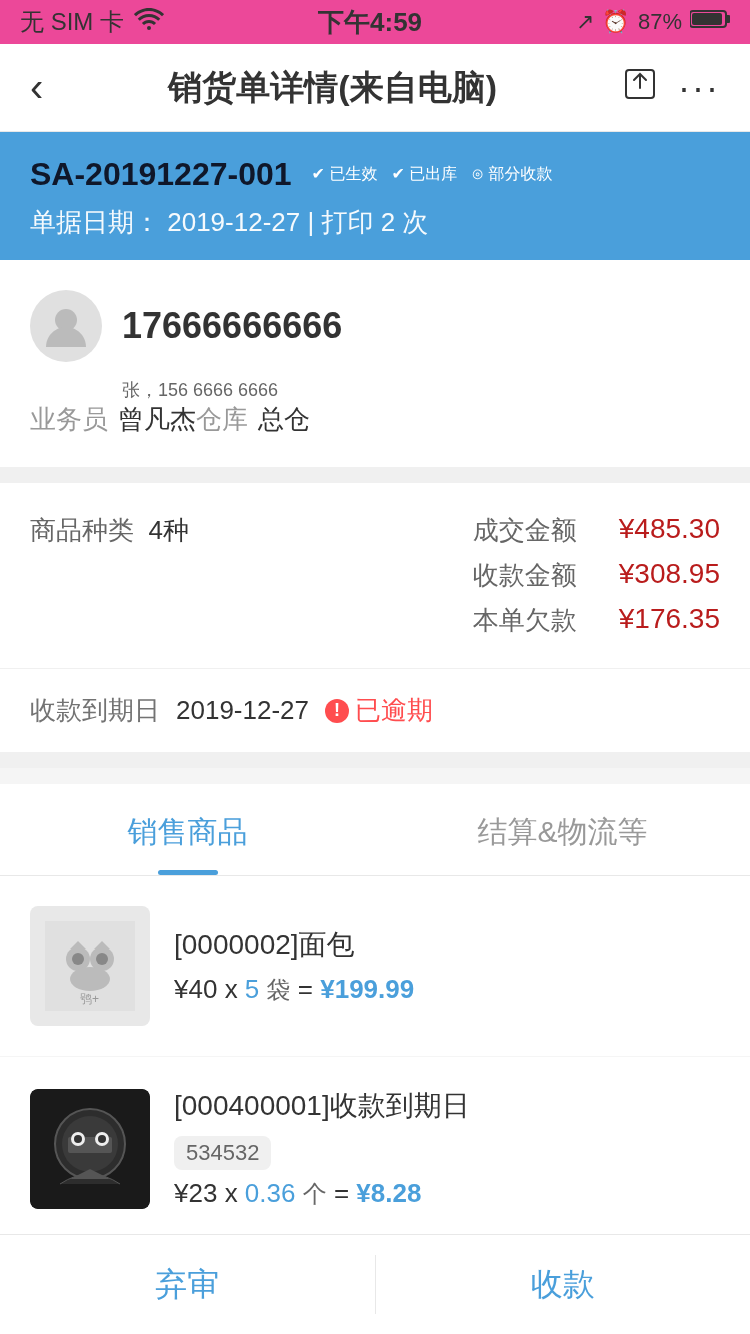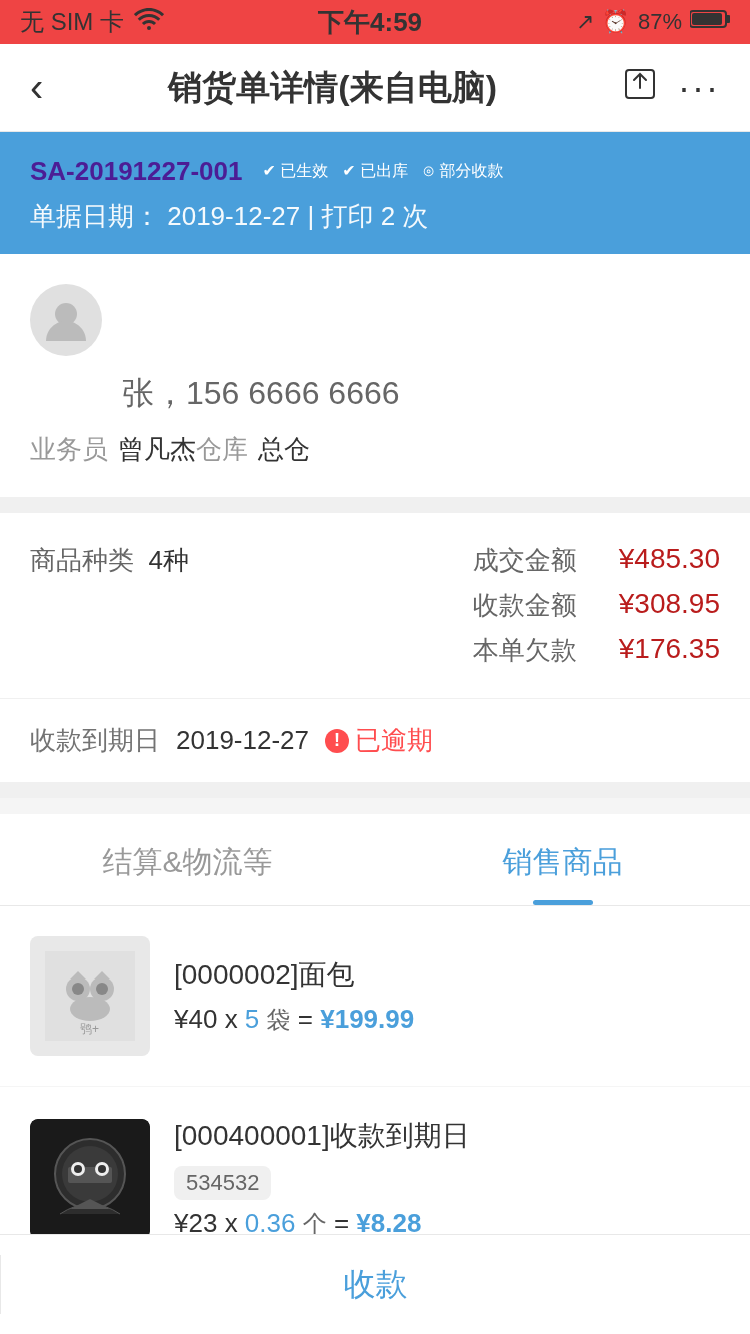--- a/index.html
+++ b/index.html
@@ -8,21 +8,21 @@
       font-family: -apple-system, "PingFang SC", "Helvetica Neue", Arial, sans-serif;
       background: #f5f5f5;
       width: 750px;
       min-height: 1334px;
       font-size: 28px;
       color: #333;
     }
 
     
     .status-bar {
-      background: #ef4444;
+      background: #ec4899;
       height: 44px;
       display: flex;
       align-items: center;
       justify-content: space-between;
       padding: 0 20px;
       font-size: 24px;
       font-weight: 500;
     }
     .status-left { display: flex; align-items: center; gap: 10px; }
     .status-center { font-size: 26px; font-weight: 600; }
@@ -65,23 +65,23 @@
       padding: 24px 30px 20px;
       color: #fff;
     }
     .blue-header-top {
       display: flex;
       align-items: center;
       gap: 20px;
       margin-bottom: 12px;
     }
     .order-id {
-      font-size: 26px;
+      font-size: 32px;
       font-weight: 700;
-      color: #4c1d95;
+      color: #0f172a;
     }
     .status-badges {
       display: flex;
       align-items: center;
       gap: 14px;
     }
     .badge {
       display: flex;
       align-items: center;
       gap: 4px;
@@ -117,23 +117,22 @@
       overflow: hidden;
       flex-shrink: 0;
     }
     .avatar svg { width: 50px; height: 50px; }
     .customer-name {
       font-size: 36px;
       font-weight: 600;
       color: #333;
     }
     .customer-sub {
-      font-size: 32px;
+      font-size: 18px;
       color: #666;
-      margin-bottom: 16px;
       padding-left: 92px;
     }
     .customer-meta {
       display: flex;
       padding-left: 0;
       font-size: 26px;
       color: #666;
     }
     .meta-item { display: flex; align-items: center; gap: 10px; }
     .meta-label { color: #999; }
@@ -400,20 +399,21 @@
 </div>
 
 <div class="customer-section">
   <div class="customer-top">
     <div class="avatar">
       <svg viewBox="0 0 50 50" fill="none" xmlns="http://www.w3.org/2000/svg">
         <circle cx="25" cy="19" r="11" fill="#bbb"></circle>
         <path d="M5 46c0-11 9-20 20-20s20 9 20 20" fill="#bbb"></path>
       </svg>
     </div>
+    <span class="customer-name">17666666666</span>
   </div>
   <div class="customer-sub">张，156 6666 6666</div>
   <div class="customer-meta">
     <div class="meta-item">
       <span class="meta-label">业务员</span>
       <span class="meta-value">曾凡杰</span>
     </div>
     <div class="meta-item">
       <span class="meta-label">仓库</span>
       <span class="meta-value">总仓</span>
@@ -453,22 +453,22 @@
   <div class="overdue-badge">
     <div class="overdue-dot">!</div>
     <span>已逾期</span>
   </div>
 </div>
 
 <div class="divider"></div>
 
 <div class="tabs-section">
   <div class="tabs-row">
+    <div class="tab-item active">销售商品</div>
     <div class="tab-item">结算&amp;物流等</div>
-    <div class="tab-item active">销售商品</div>
   </div>
 
   <div class="product-list">
 
     <div class="product-item">
       <div class="product-image">
         <div class="product-image-placeholder">
 
           <svg width="90" height="90" viewBox="0 0 90 90" fill="none">
             <rect width="90" height="90" fill="#e0e0e0"></rect>
@@ -533,15 +533,16 @@
         </div>
       </div>
     </div>
 
   </div>
 </div>
 
 <div class="bottom-safe"></div>
 
 <div class="bottom-bar">
+  <div class="bottom-btn cancel">弃审</div>
   <div class="bottom-divider"></div>
   <div class="bottom-btn confirm">收款</div>
 </div>
 
 </body></html>

